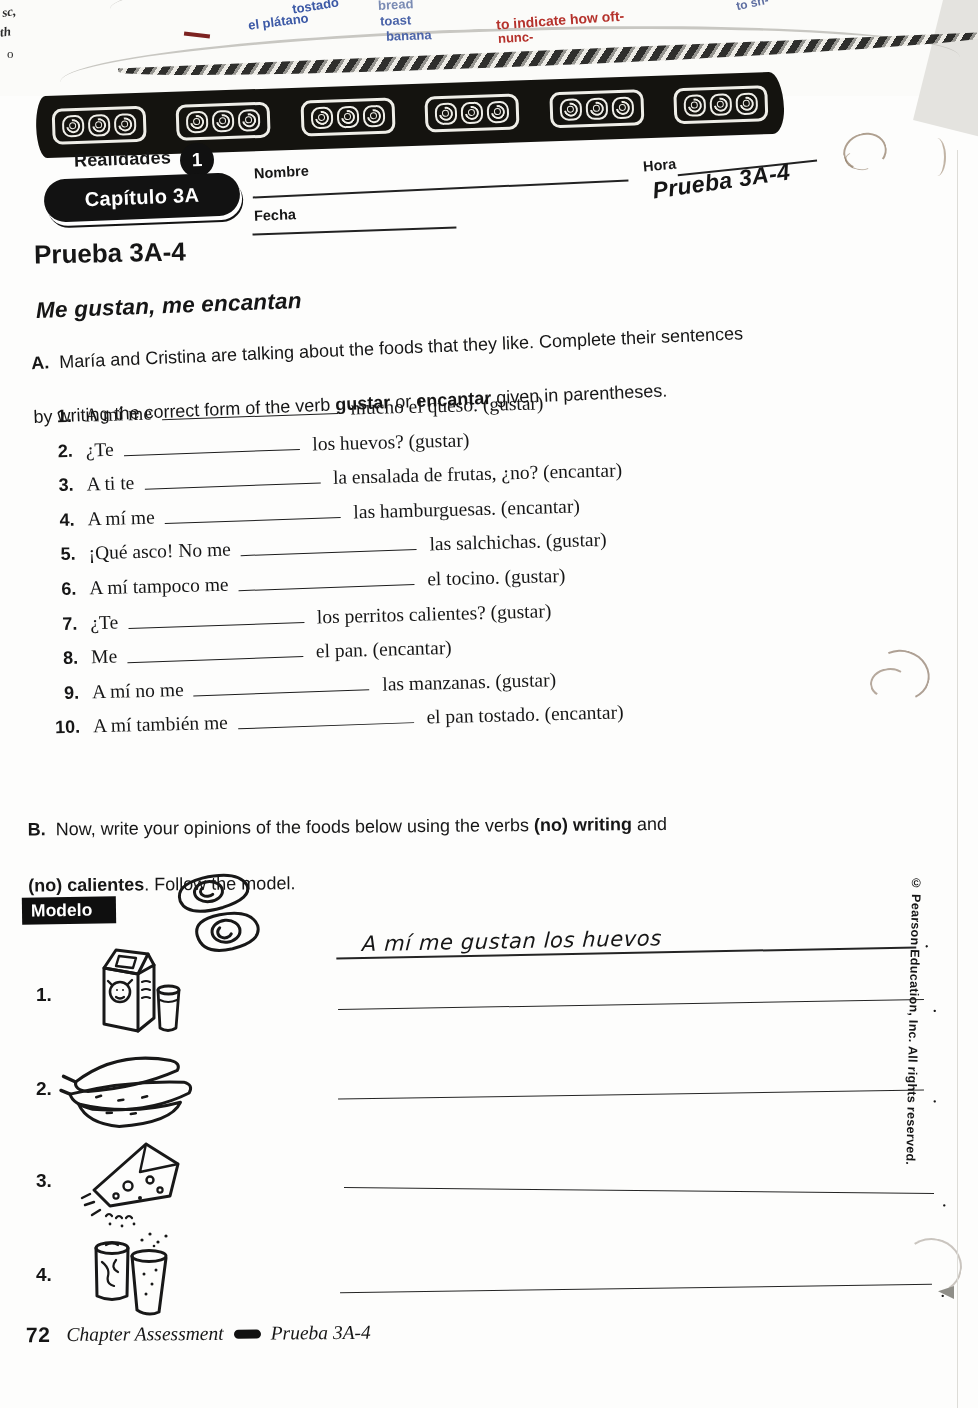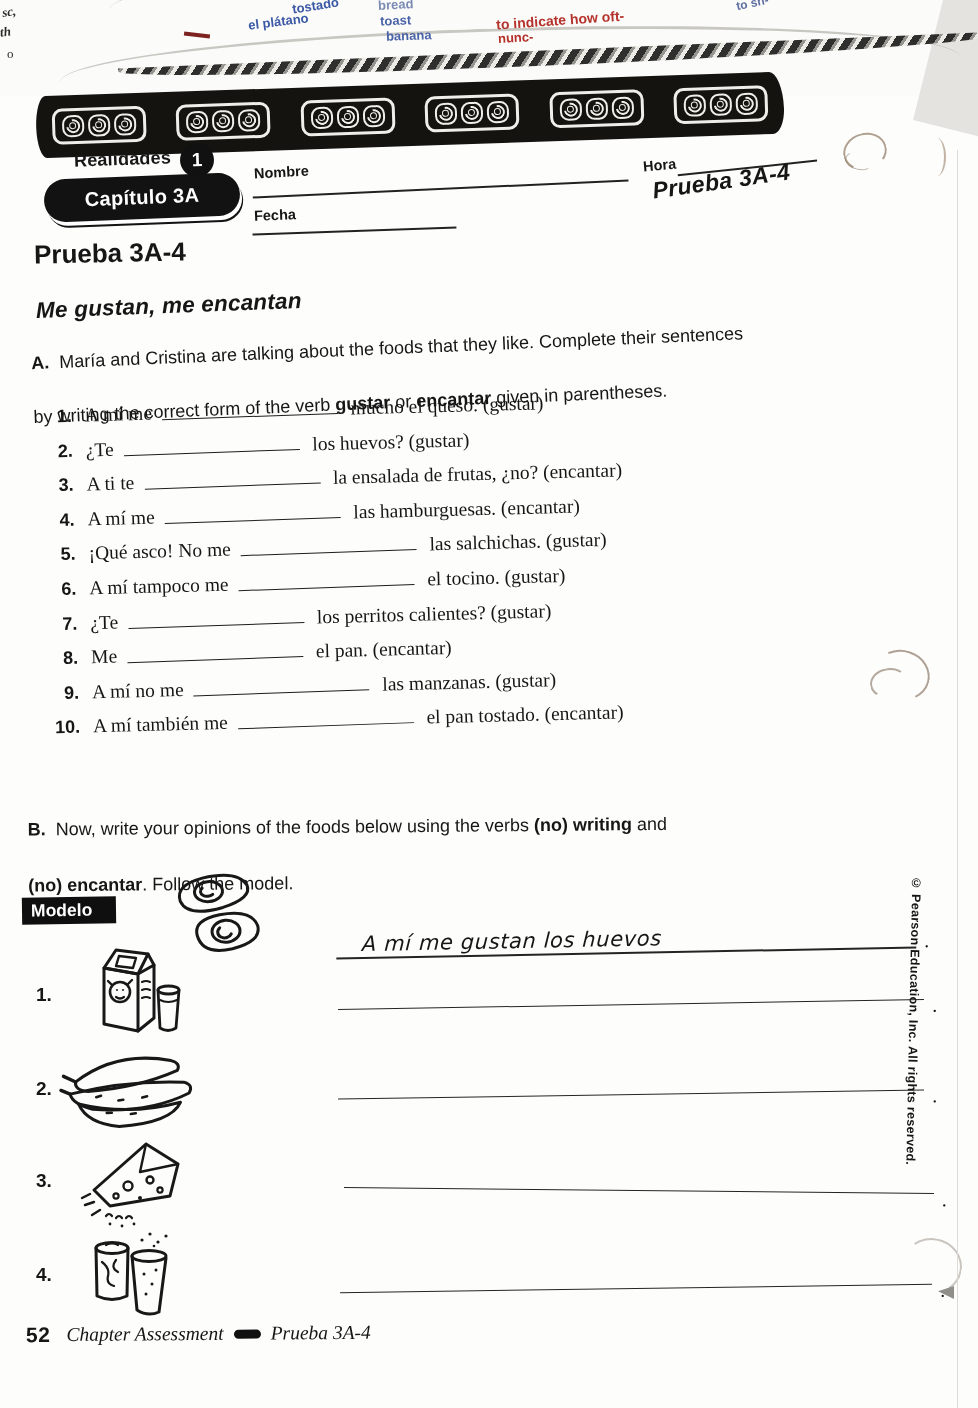--- a/index.html
+++ b/index.html
@@ -211,21 +211,21 @@
   </div>
   <div class="a-row">
     <span class="a-num">9.</span><span>A mí no me </span><span class="blank"></span><span> las manzanas. (gustar)</span>
   </div>
   <div class="a-row">
     <span class="a-num">10.</span><span>A mí también me </span><span class="blank"></span><span> el pan tostado. (encantar)</span>
   </div>
 </div>
 
 <p class="b-instr" style="margin:0;"><span class="marker">B.</span>  <span>Now, write your opinions of the foods below using the verbs </span><span class="bold">(no) writing</span><span> and</span><br>
-<span class="bold">(no) encantar</span><span>. Follow the model.</span></p>
+<span class="bold">(no) calientes</span><span>. Follow the model.</span></p>
 
 <div class="modelo-box">Modelo</div>
 
 <div class="food" style="left:158px;top:868px;transform:rotate(-5deg);">
   <svg width="118" height="104" viewBox="0 0 118 104" fill="none" stroke="#181818" stroke-width="3" stroke-linecap="round" stroke-linejoin="round">
     <path d="M24 30 Q20 14 48 9 Q84 4 92 20 Q96 33 66 40 Q30 47 24 30 Z"></path>
     <ellipse cx="53" cy="23" rx="14" ry="10"></ellipse>
     <path d="M47 19 a7 5 0 1 0 10 7"></path>
     <path d="M38 66 Q35 50 62 47 Q94 44 99 61 Q102 77 72 82 Q42 86 38 66 Z"></path>
     <ellipse cx="67" cy="64" rx="14" ry="11"></ellipse>
@@ -314,21 +314,21 @@
     <circle cx="82" cy="16" r="1.6" fill="#181818" stroke="none"></circle>
     <circle cx="90" cy="10" r="1.6" fill="#181818" stroke="none"></circle>
     <circle cx="78" cy="20" r="1.3" fill="#181818" stroke="none"></circle>
   </svg>
 </div>
 <div class="b-line" style="left:340px;top:1288px;width:592px;transform:rotate(-.8deg);">
   <span class="b-period">.</span>
 </div>
 
 <div class="footer">
-  <span class="pg-num">52</span>
+  <span class="pg-num">72</span>
   <span class="foot-it">Chapter Assessment</span>
   <span class="foot-dash"></span>
   <span class="foot-it" style="margin-left:0;">Prueba 3A-4</span>
 </div>
 
 <div class="copyright">© Pearson Education, Inc. All rights reserved.</div>
 
 <div class="mark mark-spiral"></div>
 <div class="mark mark-spiral2"></div>
 <div class="mark mark-paren"></div>

